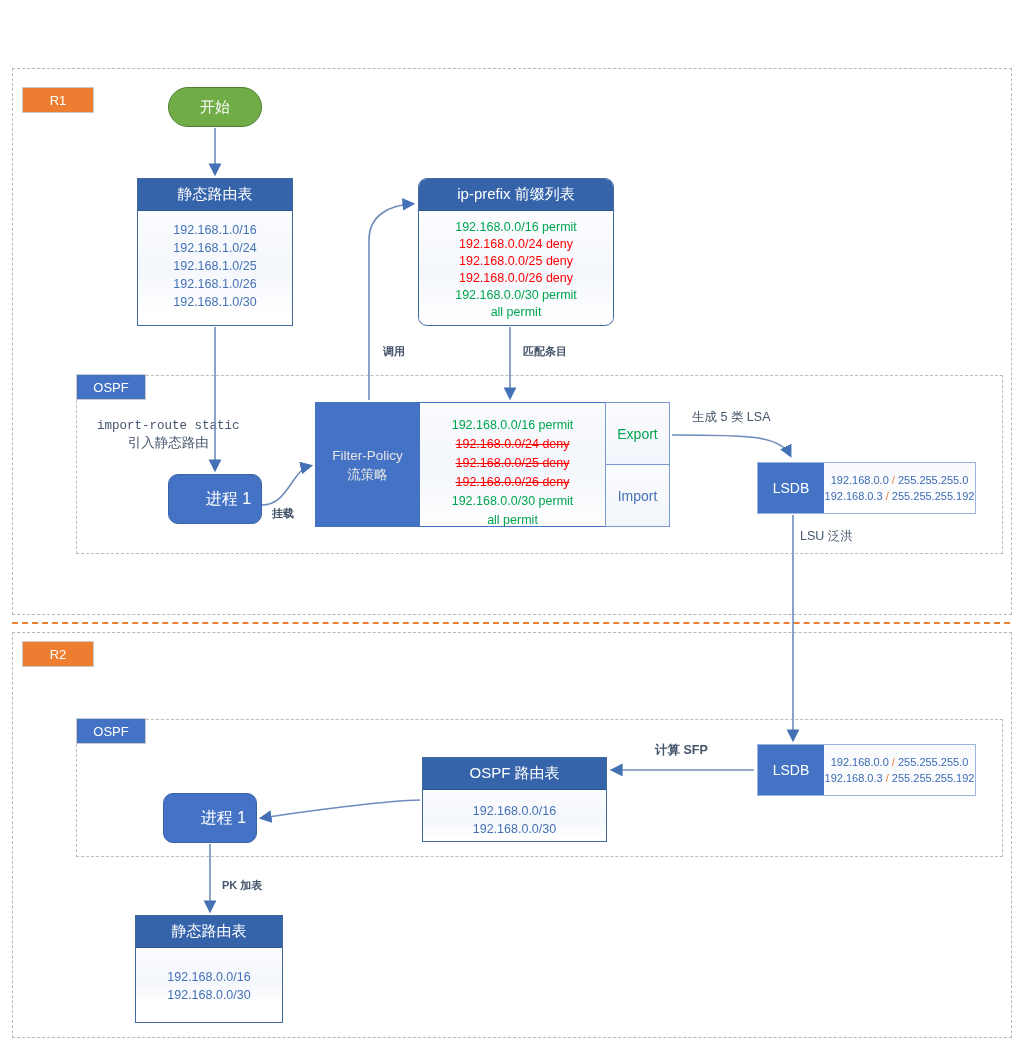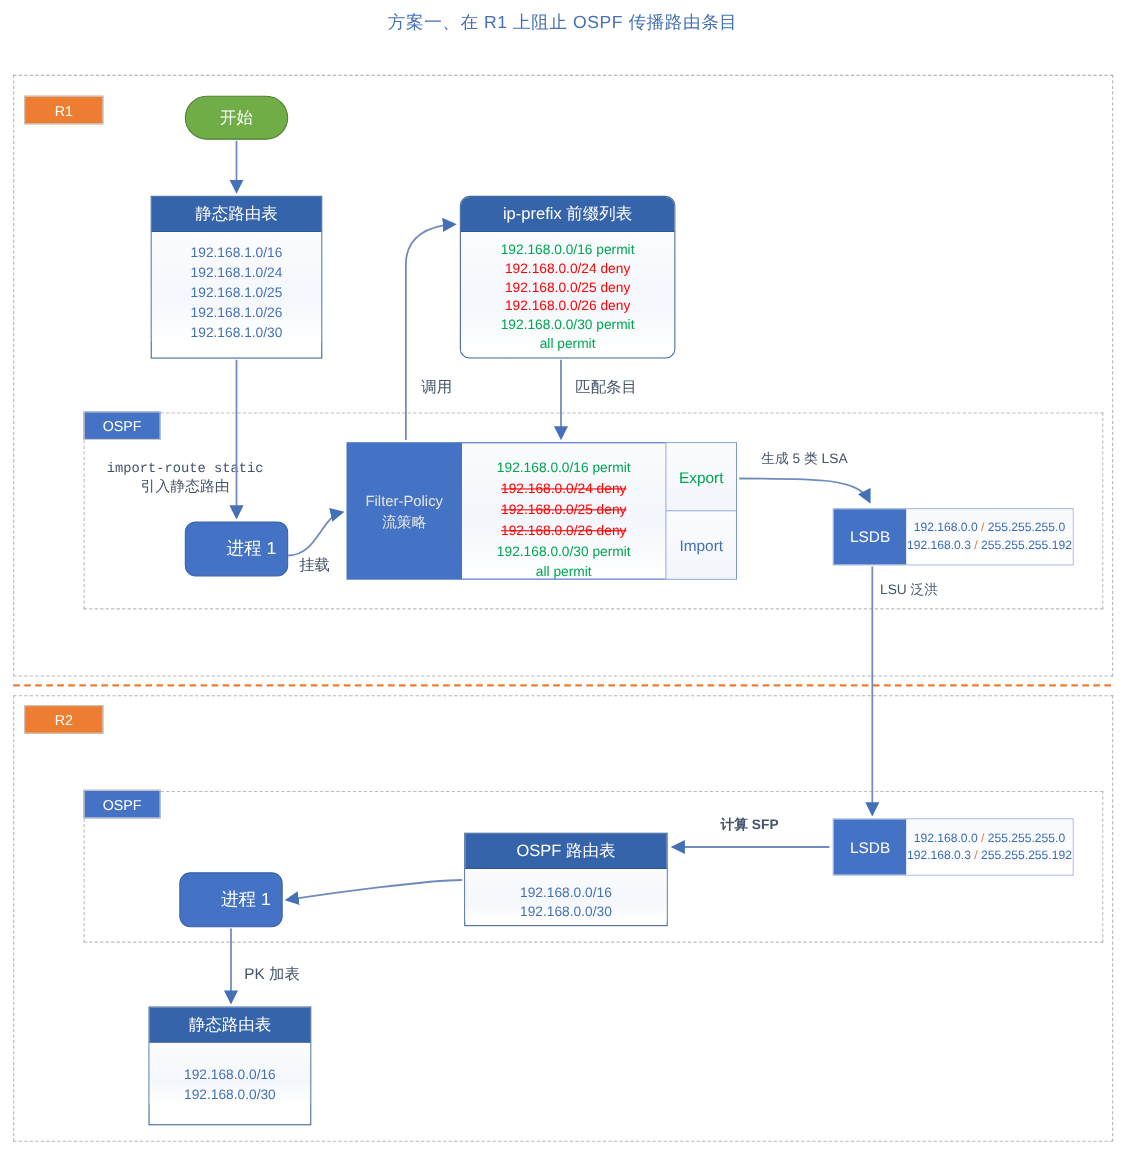--- a/index.html
+++ b/index.html
@@ -173,30 +173,29 @@
   .green-txt{color:#00a550;}
   .blue-txt{color:#4471b6;}
 
   
   .edge-label{
     font-size:12.5px;
     color:#44546a;
     white-space:nowrap;
     line-height:17px;
   }
-  .edge-label.big{font-size:14px;}
+  .edge-label.big{font-size:11px;font-weight:bold;}
 
   svg.layer{position:absolute;left:0;top:0;width:1023px;height:1048px;overflow:visible;pointer-events:none;}
 </style>
 </head>
 <body>
 
 <div id="root">
 
-  <div class="abs page-title">方案一、在 R1 上阻止 OSPF 传播路由条目</div>
 
   <div class="abs zone" style="left:12px;top:68px;width:998px;height:545px;"></div>
 
   <div class="abs badge badge-orange" style="left:22px;top:87px;width:72px;height:26px;">
     <span>R1</span>
   </div>
 
   <div class="abs pill pill-green" style="left:168px;top:87px;width:94px;height:40px;">
     <span>开始</span>
   </div>

